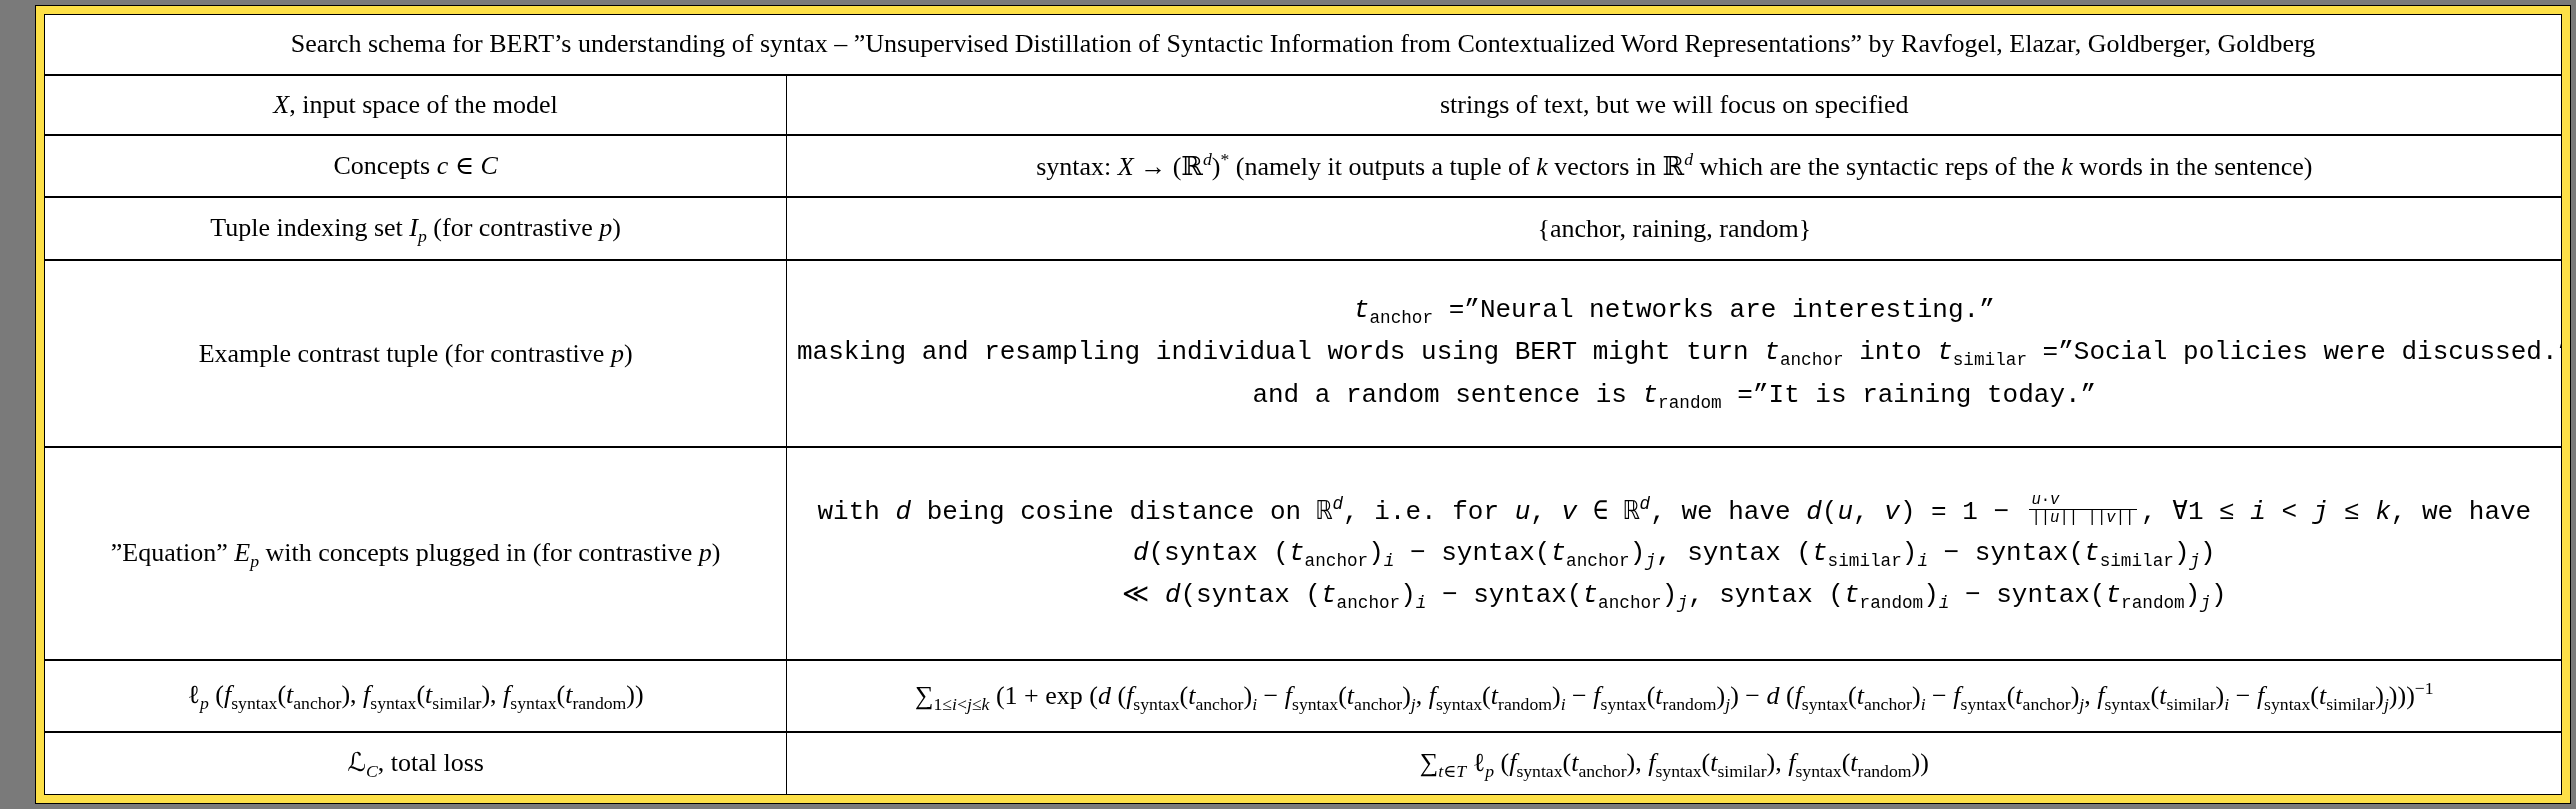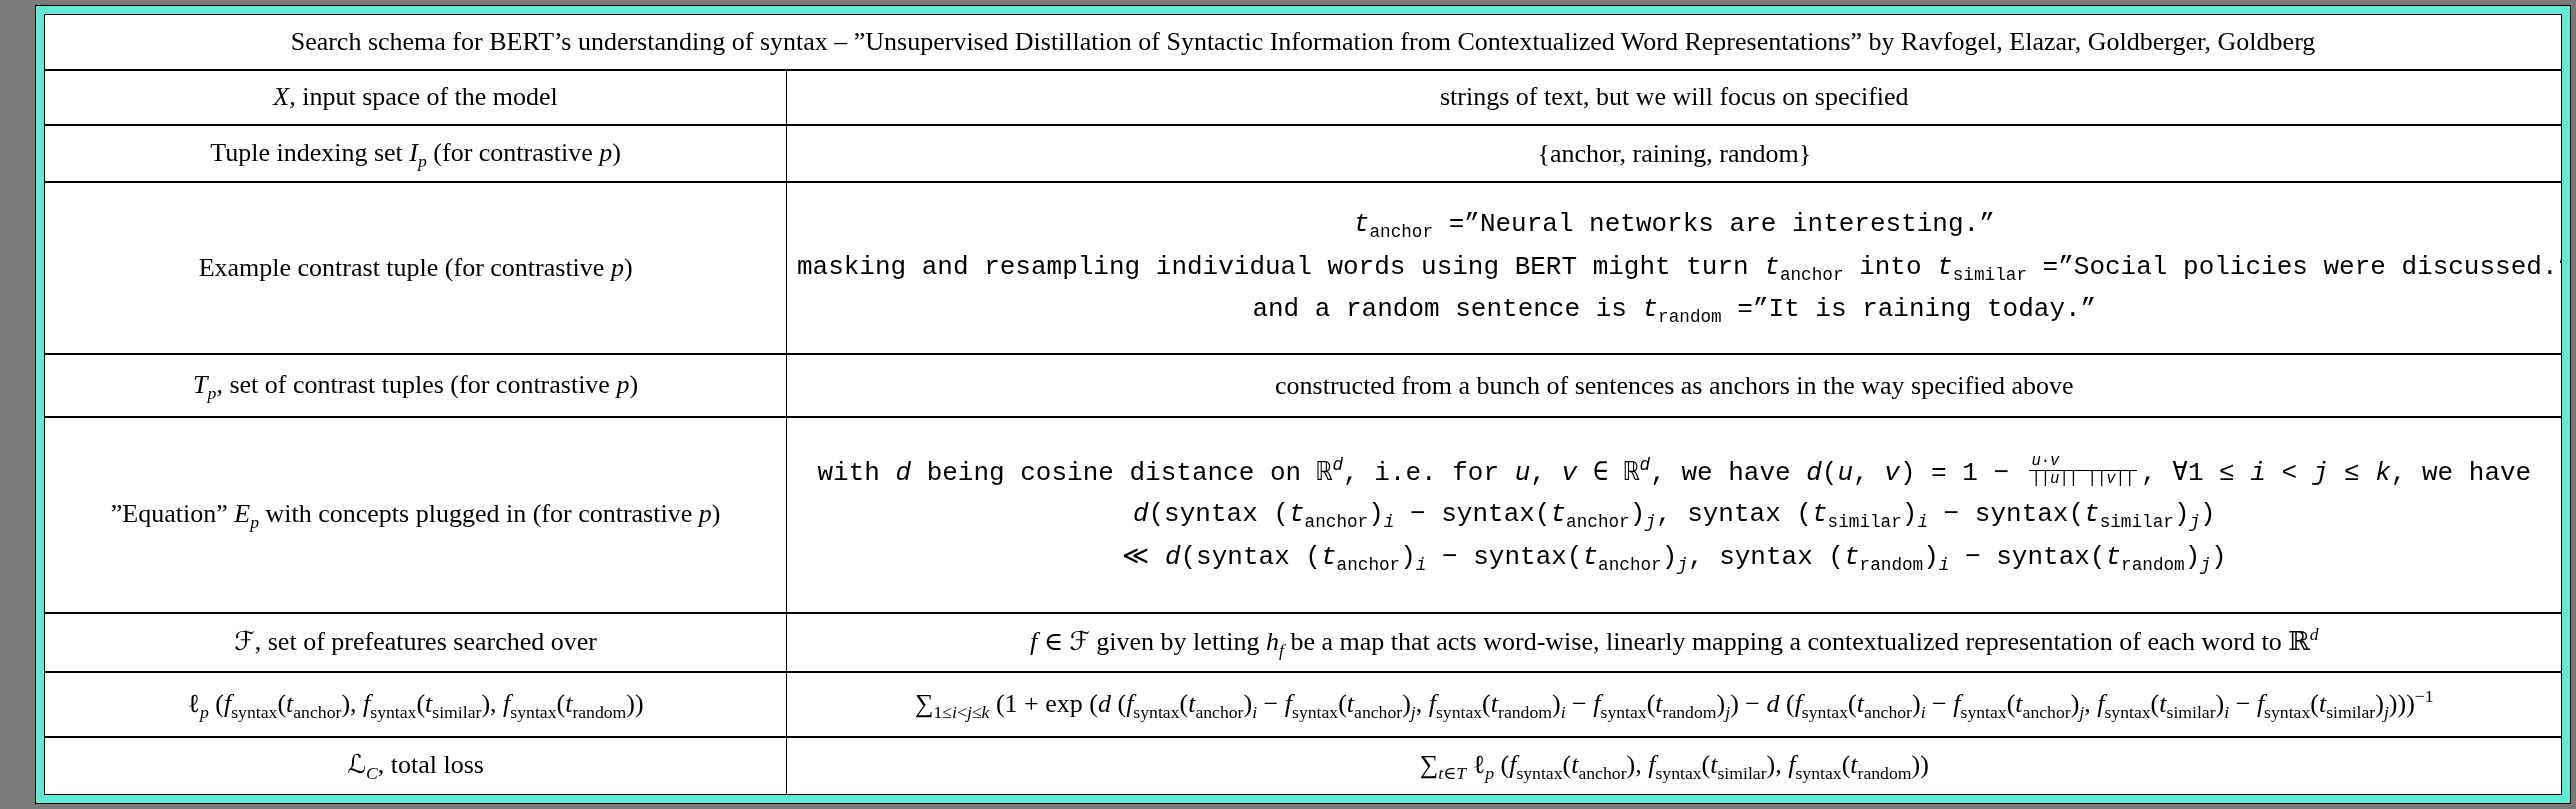--- a/index.html
+++ b/index.html
@@ -6,21 +6,21 @@
   body {
     width: 2576px; height: 810px;
     background: #7a7a7a;
     font-family: "Liberation Serif", "DejaVu Serif", "DejaVu Sans", serif;
     color: #000;
     overflow: hidden;
   }
   .frame {
     position: absolute; left: 4.8px; top: 4.8px; right: 4.8px; bottom: 4.8px;
     border: 1.9px solid #000;
-    background: #5eead4;
+    background: #fde047;
     padding: 8px;
     box-sizing: border-box;
     margin-left: 30px;
   }
   table.schema {
     width: 100%; height: 100%;
     border-collapse: collapse;
     table-layout: fixed;
     background: #fff;
   }
@@ -71,39 +71,35 @@
       <col class="def-col">
     </colgroup>
     <tbody>
         <tr class="r-title">
       <td colspan="2" class="title-cell">Search schema for BERT’s understanding of syntax – ”Unsupervised Distillation of Syntactic Information from Contextualized Word Representations” by Ravfogel, Elazar, Goldberger, Goldberg</td>
     </tr>
     <tr class="r-input">
       <td><i>X</i>, input space of the model</td>
       <td>strings of text, but we will focus on specified</td>
     </tr>
+    <tr class="r-concepts">
+      <td>Concepts <i>c</i> ∈ <i>C</i></td>
+      <td>syntax: <i>X</i> → (ℝ<sup><i>d</i></sup>)<sup>*</sup> (namely it outputs a tuple of <i>k</i> vectors in ℝ<sup><i>d</i></sup> which are the syntactic reps of the <i>k</i> words in the sentence)</td>
+    </tr>
     <tr class="r-index">
       <td>Tuple indexing set <i>I</i><sub><i>p</i></sub> (for contrastive <i>p</i>)</td>
       <td>{anchor, raining, random}</td>
     </tr>
     <tr class="r-example">
       <td>Example contrast tuple (for contrastive <i>p</i>)</td>
       <td class="math-lines"><i>t</i><sub>anchor</sub> =”Neural networks are interesting.”<br>masking and resampling individual words using BERT might turn <i>t</i><sub>anchor</sub> into <i>t</i><sub>similar</sub> =”Social policies were discussed.”<br>and a random sentence is <i>t</i><sub>random</sub> =”It is raining today.”</td>
     </tr>
-    <tr class="r-tuples">
-      <td><i>T</i><sub><i>p</i></sub>, set of contrast tuples (for contrastive <i>p</i>)</td>
-      <td>constructed from a bunch of sentences as anchors in the way specified above</td>
-    </tr>
     <tr class="r-equation">
       <td>”Equation” <i>E</i><sub><i>p</i></sub> with concepts plugged in (for contrastive <i>p</i>)</td>
       <td class="math-lines">with <i>d</i> being cosine distance on ℝ<sup><i>d</i></sup>, i.e. for <i>u</i>, <i>v</i> ∈ ℝ<sup><i>d</i></sup>, we have <i>d</i>(<i>u</i>, <i>v</i>) = 1 − <span class="frac"><span class="num"><i>u</i>·<i>v</i></span><span class="den">||<i>u</i>|| ||<i>v</i>||</span></span>, ∀1 ≤ <i>i</i> &lt; <i>j</i> ≤ <i>k</i>, we have<br><i>d</i>(syntax (<i>t</i><sub>anchor</sub>)<sub><i>i</i></sub> − syntax(<i>t</i><sub>anchor</sub>)<sub><i>j</i></sub>, syntax (<i>t</i><sub>similar</sub>)<sub><i>i</i></sub> − syntax(<i>t</i><sub>similar</sub>)<sub><i>j</i></sub>)<br>≪ <i>d</i>(syntax (<i>t</i><sub>anchor</sub>)<sub><i>i</i></sub> − syntax(<i>t</i><sub>anchor</sub>)<sub><i>j</i></sub>, syntax (<i>t</i><sub>random</sub>)<sub><i>i</i></sub> − syntax(<i>t</i><sub>random</sub>)<sub><i>j</i></sub>)</td>
-    </tr>
-    <tr class="r-prefeat">
-      <td>ℱ, set of prefeatures searched over</td>
-      <td><i>f</i> ∈ ℱ given by letting <i>h</i><sub><i>f</i></sub> be a map that acts word-wise, linearly mapping a contextualized representation of each word to ℝ<sup><i>d</i></sup></td>
     </tr>
     <tr class="r-lp">
       <td>ℓ<sub><i>p</i></sub> (<i>f</i><sub>syntax</sub>(<i>t</i><sub>anchor</sub>), <i>f</i><sub>syntax</sub>(<i>t</i><sub>similar</sub>), <i>f</i><sub>syntax</sub>(<i>t</i><sub>random</sub>))</td>
       <td class="small-math">∑<sub>1≤<i>i</i>&lt;<i>j</i>≤<i>k</i></sub> (1 + exp (<i>d</i> (<i>f</i><sub>syntax</sub>(<i>t</i><sub>anchor</sub>)<sub><i>i</i></sub> − <i>f</i><sub>syntax</sub>(<i>t</i><sub>anchor</sub>)<sub><i>j</i></sub>, <i>f</i><sub>syntax</sub>(<i>t</i><sub>random</sub>)<sub><i>i</i></sub> − <i>f</i><sub>syntax</sub>(<i>t</i><sub>random</sub>)<sub><i>j</i></sub>) − <i>d</i> (<i>f</i><sub>syntax</sub>(<i>t</i><sub>anchor</sub>)<sub><i>i</i></sub> − <i>f</i><sub>syntax</sub>(<i>t</i><sub>anchor</sub>)<sub><i>j</i></sub>, <i>f</i><sub>syntax</sub>(<i>t</i><sub>similar</sub>)<sub><i>i</i></sub> − <i>f</i><sub>syntax</sub>(<i>t</i><sub>similar</sub>)<sub><i>j</i></sub>)))<sup>−1</sup></td>
     </tr>
     <tr class="r-total">
       <td>ℒ<sub><i>C</i></sub>, total loss</td>
       <td>∑<sub><i>t</i>∈<i>T</i></sub> ℓ<sub><i>p</i></sub> (<i>f</i><sub>syntax</sub>(<i>t</i><sub>anchor</sub>), <i>f</i><sub>syntax</sub>(<i>t</i><sub>similar</sub>), <i>f</i><sub>syntax</sub>(<i>t</i><sub>random</sub>))</td>
     </tr>
   </tbody>

